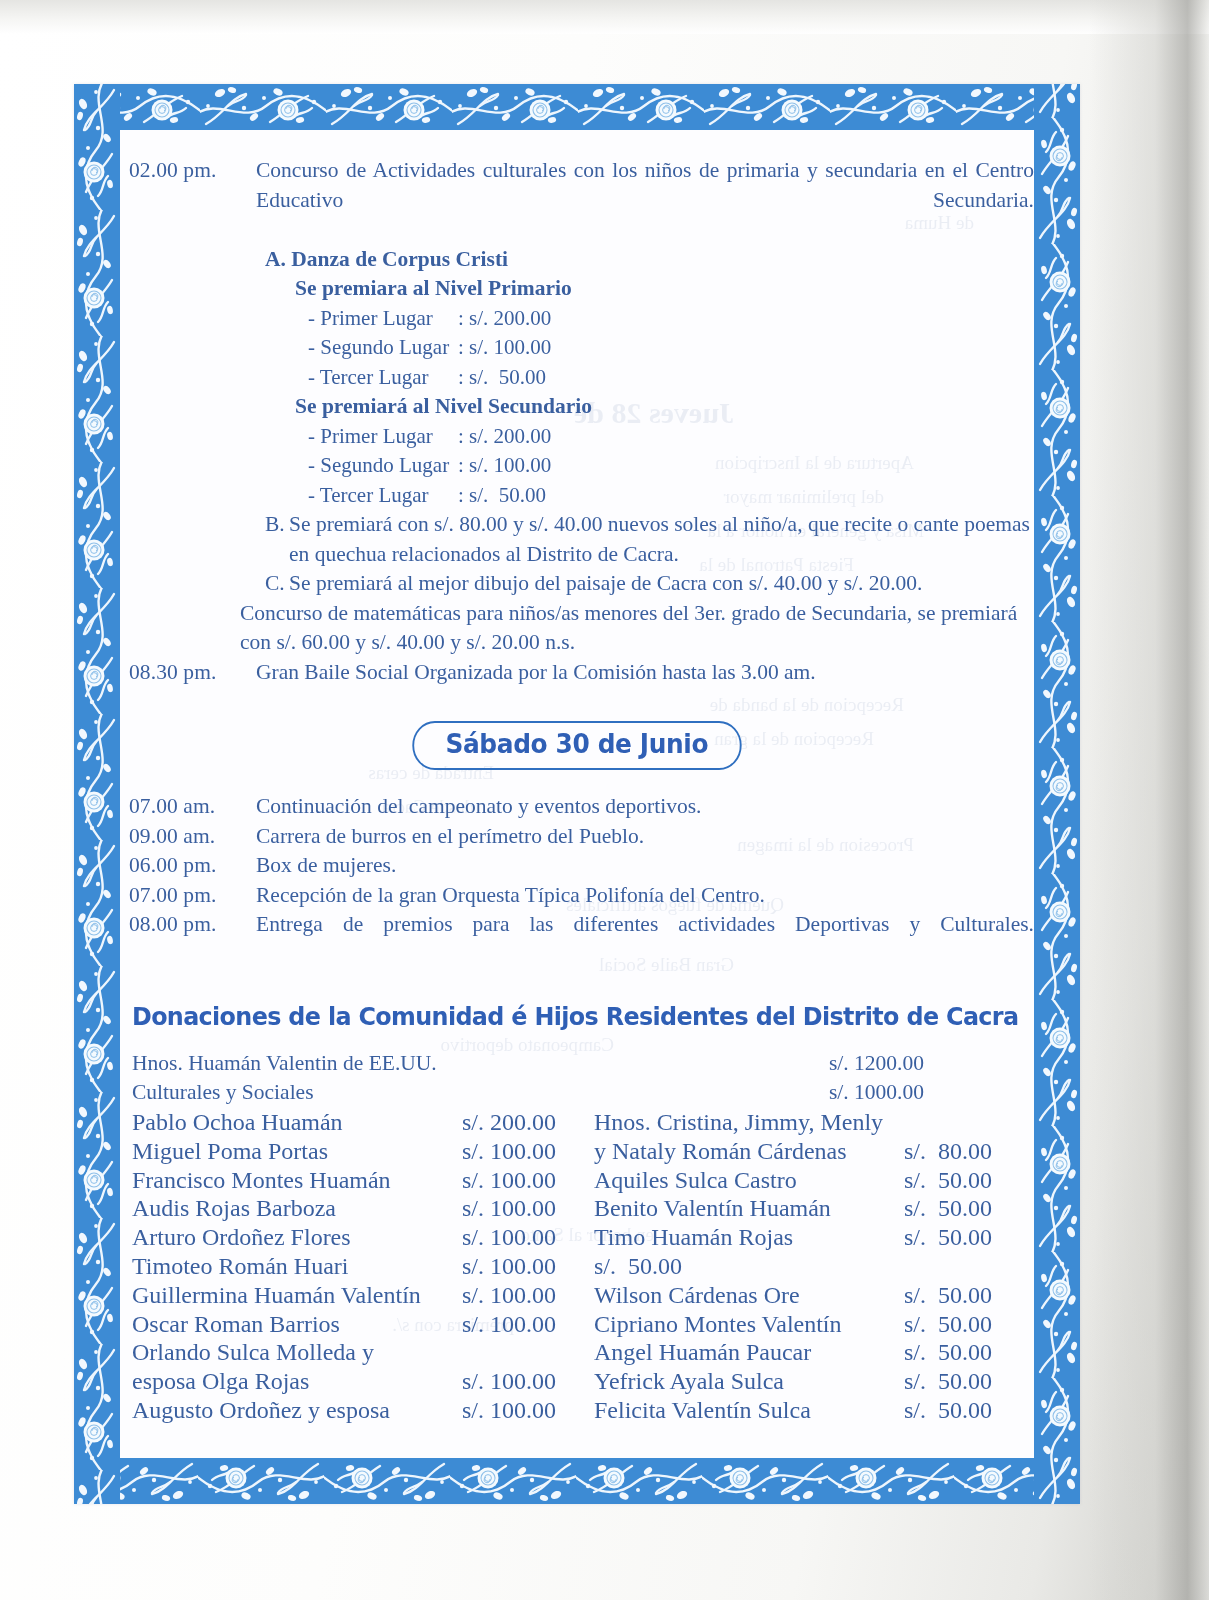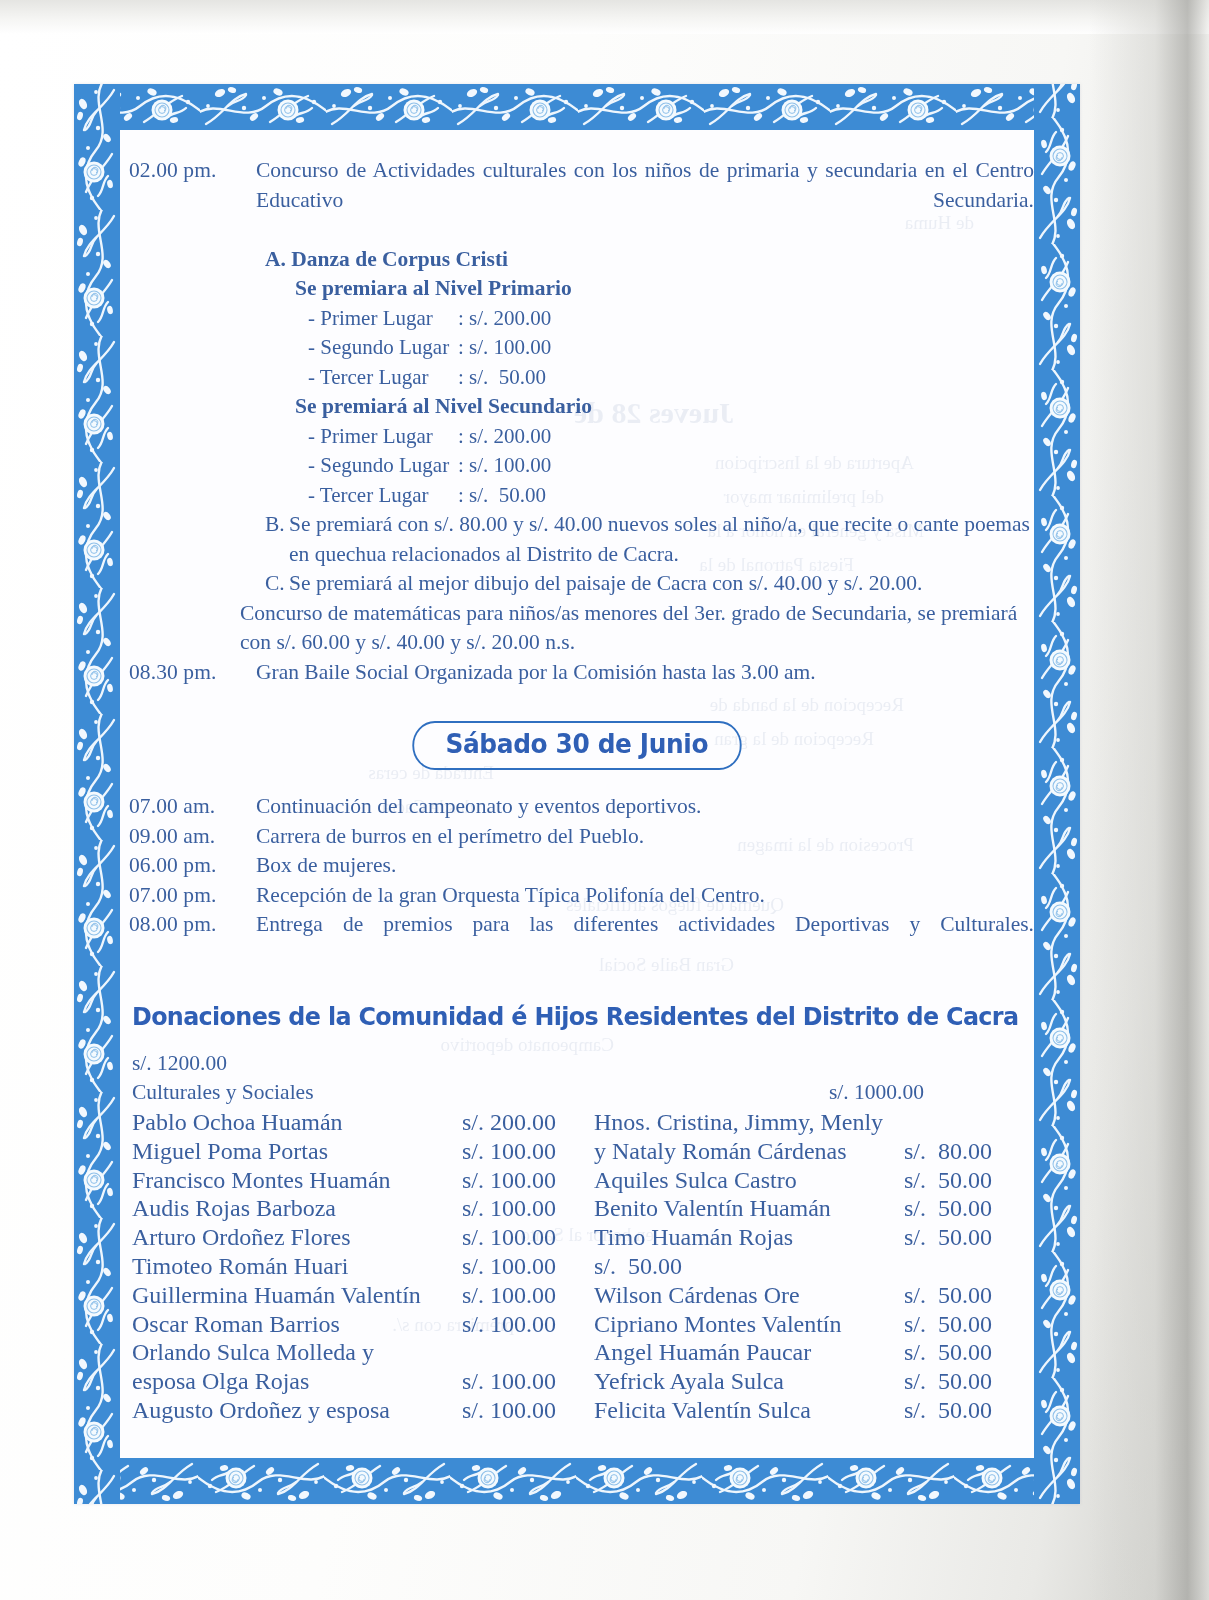--- a/index.html
+++ b/index.html
@@ -353,20 +353,21 @@
       </div>
       <div class="row">
         <div class="time">08.00 pm.</div>
         <div class="desc just">Entrega de premios para las diferentes actividades Deportivas y Culturales.</div>
       </div>
 
       <div class="don-heading">Donaciones de la Comunidad é Hijos Residentes del Distrito de Cacra</div>
 
       <div class="don-top">
         <div class="don-top-row">
+          <div class="dt-name">Hnos. Huamán Valentin de EE.UU.</div>
           <div class="dt-amt">s/. 1200.00</div>
         </div>
         <div class="don-top-row">
           <div class="dt-name">Culturales y Sociales</div>
           <div class="dt-amt indent">s/. 1000.00</div>
         </div>
       </div>
 
       <div class="don-cols">
         <div class="don-col left">

